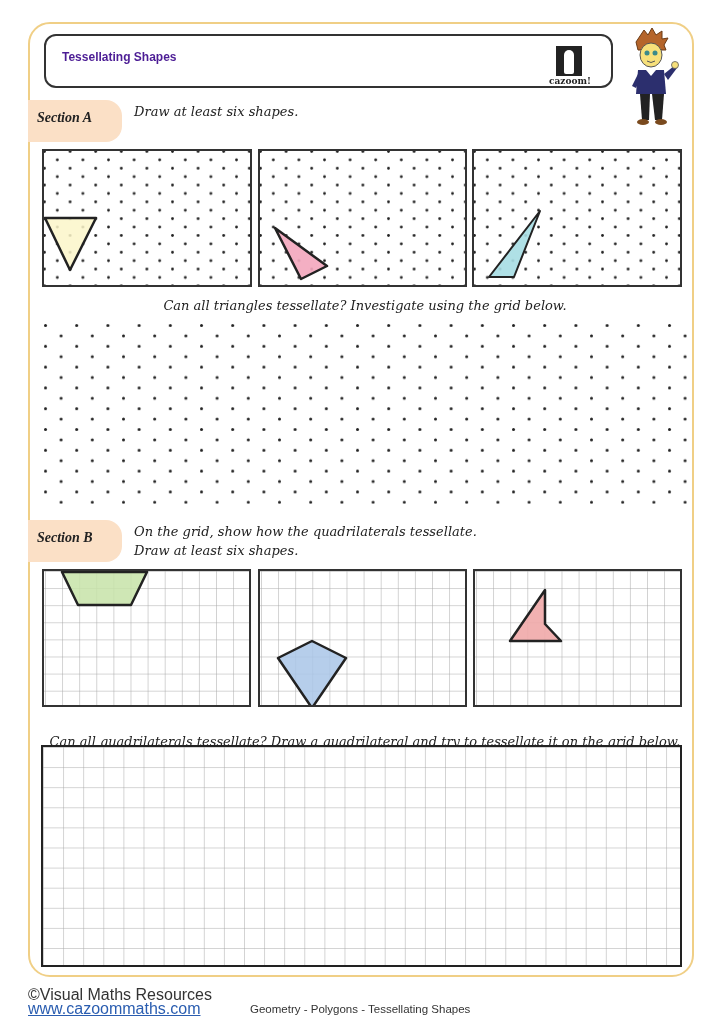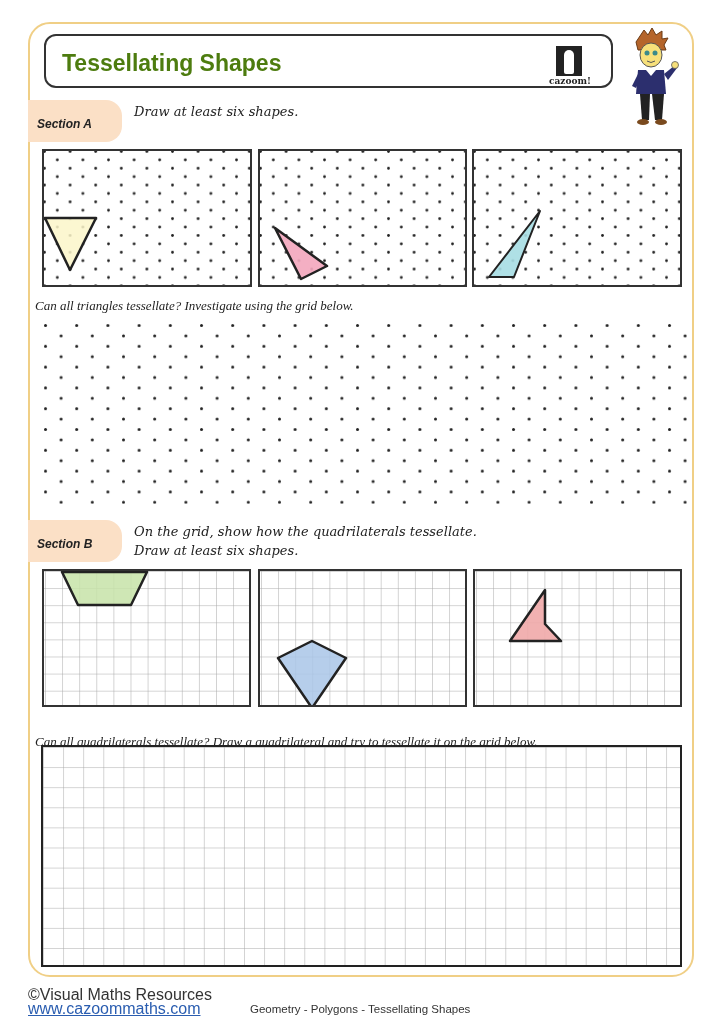--- a/index.html
+++ b/index.html
@@ -1,28 +1,28 @@
 <!DOCTYPE html>
 <html><head>
 <meta charset="utf-8">
 <style>
   html, body { margin: 0; padding: 0; background: #ffffff; }
   body { width: 724px; height: 1024px; position: relative; overflow: hidden; font-family: "DejaVu Serif", serif; color: #222; }
   .frame { position: absolute; left: 28px; top: 22px; width: 666px; height: 955px; border: 2px solid #f0cf86; border-radius: 22px; box-sizing: border-box; }
   .title-box { position: absolute; left: 44px; top: 34px; width: 569px; height: 54px; border: 2px solid #333; border-radius: 12px; box-sizing: border-box; background: #fff; }
-  .title { position: absolute; left: 16px; top: 14px; font-family: "Liberation Sans", sans-serif; font-weight: bold; font-size: 23px; color: #4d7c0f; }
+  .title { position: absolute; left: 16px; top: 14px; font-family: "Liberation Sans", sans-serif; font-weight: bold; font-size: 12px; color: #4c1d95; }
   .logo { position: absolute; right: 14px; top: 10px; width: 54px; height: 42px; margin-left: 20px; }
   .logo-mark { position: absolute; left: 13px; top: 0; width: 26px; height: 30px; background: #222; }
   .logo-mark::after { content: ""; position: absolute; left: 8px; top: 4px; width: 10px; height: 24px; background: #fff; border-radius: 5px 5px 2px 2px; }
   .logo-text { position: absolute; left: 0; top: 30px; width: 54px; text-align: center; font-family: "DejaVu Serif", serif; font-weight: bold; font-size: 9px; color: #222; }
   .mascot { position: absolute; left: 622px; top: 28px; width: 60px; height: 100px; }
   .section-label { position: absolute; left: 28px; width: 94px; height: 42px; background: #fbe0c6; border-radius: 0 16px 16px 0; box-sizing: border-box; }
-  .section-label span { position: absolute; left: 9px; top: 17px; font-family: Liberation Sans, sans-serif; font-style: italic; font-weight: bold; font-size: 12px; color: #222; }
+  .section-label span { position: absolute; left: 9px; top: 10px; font-family: Liberation Serif, serif; font-style: italic; font-weight: bold; font-size: 14px; color: #222; }
   .instr { position: absolute; left: 134px; font-style: italic; font-size: 13px; line-height: 19px; color: #222; }
-  .center-text { position: absolute; left: 35px; width: 660px; font-style: italic; font-size: 13px; color: #222; font-family: Liberation Serif, serif; }
+  .center-text { position: absolute; left: 35px; width: 660px; text-align: center; font-style: italic; font-size: 13px; color: #222; }
   .panel { position: absolute; border: 2px solid #333; box-sizing: border-box; background: #fff; overflow: hidden; }
   .panel svg { position: absolute; left: 0; top: 0; }
   .iso-area { position: absolute; left: 40px; top: 322px; width: 648px; height: 182px; }
   .big-grid { position: absolute; left: 41px; top: 745px; width: 641px; height: 222px; border: 2px solid #222; box-sizing: border-box; overflow: hidden; background: #fff; }
   .footer-left { position: absolute; left: 28px; top: 988px; font-family: "Liberation Sans", sans-serif; font-size: 16px; color: #333; line-height: 14px; }
   .footer-left a { color: #2a5db0; text-decoration: underline; margin-top: 41px; }
   .footer-center { position: absolute; left: 250px; top: 1003px; font-family: "Liberation Sans", sans-serif; font-size: 11.5px; color: #333; }
 </style>
 </head>
 <body>

